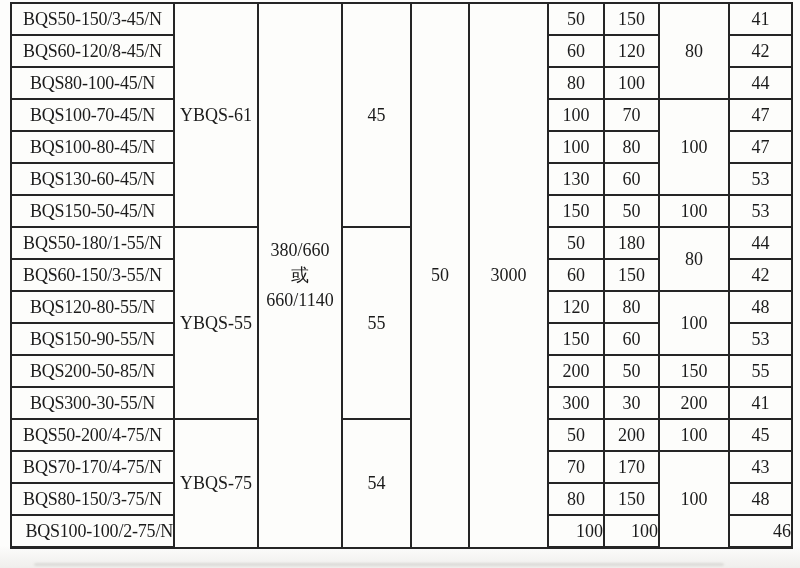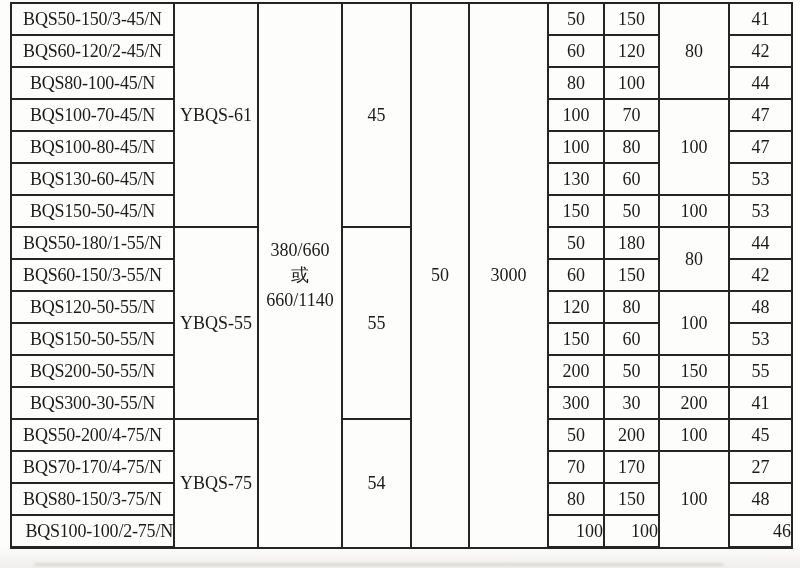--- a/index.html
+++ b/index.html
@@ -100,21 +100,21 @@
             </td>
             <td rowspan="7" class="k-power nt">45</td>
             <td rowspan="17" class="k-freq nt">50</td>
             <td rowspan="17" class="k-speed nt">3000</td>
             <td class="k-flow">50</td>
             <td class="k-head">150</td>
             <td rowspan="3" class="k-dia">80</td>
             <td class="k-eff">41</td>
           </tr>
           <tr>
-            <td class="k-model">BQS60-120/2-45/N</td>
+            <td class="k-model">BQS60-120/8-45/N</td>
             <td class="k-flow">60</td>
             <td class="k-head">120</td>
             <td class="k-eff">42</td>
           </tr>
           <tr>
             <td class="k-model">BQS80-100-45/N</td>
             <td class="k-flow">80</td>
             <td class="k-head">100</td>
             <td class="k-eff">44</td>
           </tr>
@@ -153,34 +153,34 @@
             <td rowspan="2" class="k-dia hl">80</td>
             <td class="k-eff hl">44</td>
           </tr>
           <tr>
             <td class="k-model hl">BQS60-150/3-55/N</td>
             <td class="k-flow hl">60</td>
             <td class="k-head hl">150</td>
             <td class="k-eff hl">42</td>
           </tr>
           <tr>
-            <td class="k-model hl">BQS120-50-55/N</td>
+            <td class="k-model hl">BQS120-80-55/N</td>
             <td class="k-flow hl">120</td>
             <td class="k-head hl">80</td>
             <td rowspan="2" class="k-dia hl">100</td>
             <td class="k-eff hl">48</td>
           </tr>
           <tr>
-            <td class="k-model hl">BQS150-50-55/N</td>
+            <td class="k-model hl">BQS150-90-55/N</td>
             <td class="k-flow hl">150</td>
             <td class="k-head hl">60</td>
             <td class="k-eff hl">53</td>
           </tr>
           <tr>
-            <td class="k-model hl">BQS200-50-55/N</td>
+            <td class="k-model hl">BQS200-50-85/N</td>
             <td class="k-flow hl">200</td>
             <td class="k-head hl">50</td>
             <td class="k-dia hl">150</td>
             <td class="k-eff hl">55</td>
           </tr>
           <tr>
             <td class="k-model hl">BQS300-30-55/N</td>
             <td class="k-flow hl">300</td>
             <td class="k-head hl">30</td>
             <td class="k-dia hl">200</td>
@@ -193,21 +193,21 @@
             <td class="k-flow">50</td>
             <td class="k-head">200</td>
             <td class="k-dia">100</td>
             <td class="k-eff">45</td>
           </tr>
           <tr>
             <td class="k-model">BQS70-170/4-75/N</td>
             <td class="k-flow">70</td>
             <td class="k-head">170</td>
             <td rowspan="3" class="k-dia">100</td>
-            <td class="k-eff">27</td>
+            <td class="k-eff">43</td>
           </tr>
           <tr>
             <td class="k-model">BQS80-150/3-75/N</td>
             <td class="k-flow">80</td>
             <td class="k-head">150</td>
             <td class="k-eff">48</td>
           </tr>
           <tr>
             <td class="k-model">BQS100-100/2-75/N</td>
             <td class="k-flow">100</td>

